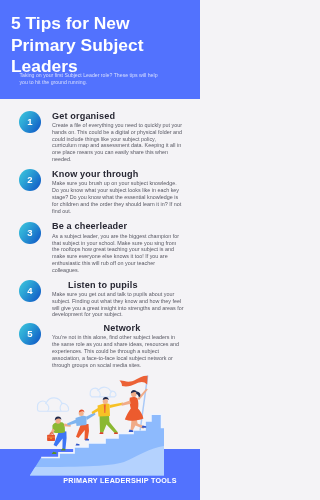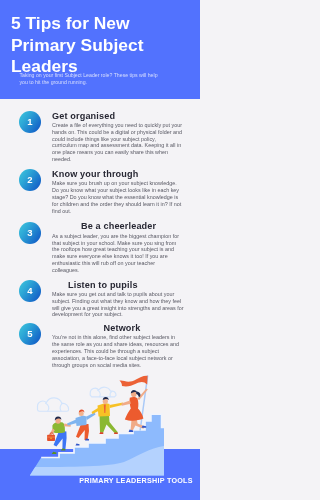--- a/index.html
+++ b/index.html
@@ -13,40 +13,40 @@
             line-height:7.2px;}
   .num{position:absolute;width:22px;height:22px;border-radius:50%;left:19px;
        background:linear-gradient(125deg,#3fc9dd 0%,#2ca5d6 35%,#1463c8 85%);
        color:#fff;font-size:9.5px;font-weight:700;line-height:22px;text-align:center;}
   .thead{position:absolute;left:52px;width:140px;font-size:9.1px;font-weight:700;
          color:#272733;letter-spacing:0.15px;line-height:9.5px;}
   .ttext{position:absolute;left:52px;width:140px;font-size:5.4px;line-height:6.9px;
          color:#5a5a65;}
   .illus{position:absolute;left:0;top:368px;z-index:2;}
   .footer{position:absolute;left:0;top:449px;width:200px;height:51px;background:#5272fe;z-index:1;}
-  .footer-text{position:absolute;z-index:3;left:16px;top:476px;width:240px;text-align:center;
+  .footer-text{position:absolute;z-index:3;left:0;top:476px;width:240px;text-align:center;
                color:#fff;font-size:7.2px;font-weight:700;letter-spacing:0.25px;}
 </style>
 </head>
 <body>
 
 <div class="page">
   <div class="header">
     <div class="title">5 Tips for New<br>Primary Subject<br>Leaders</div>
     <div class="subtitle">Taking on your first Subject Leader role? These tips will help<br>you to hit the ground running.</div>
   </div>
   <div class="tips">
       <div class="num" style="top: 110.7px;">1</div>
       <div class="thead" style="top: 111.5px;">Get organised</div>
       <div class="ttext" style="top: 121.7px;">Create a file of everything you need to quickly put your<br>hands on. This could be a digital or physical folder and<br>could include things like your subject policy,<br>curriculum map and assessment data. Keeping it all in<br>one place means you can easily share this when<br>needed.</div>
       <div class="num" style="top: 169.3px;">2</div>
       <div class="thead" style="top: 170.2px;">Know your through</div>
       <div class="ttext" style="top: 180.4px;">Make sure you brush up on your subject knowledge.<br>Do you know what your subject looks like in each key<br>stage? Do you know what the essential knowledge is<br>for children and the order they should learn it in? If not<br>find out.</div>
       <div class="num" style="top: 221.5px;">3</div>
-      <div class="thead" style="top: 222.4px; margin-left: 29px;">Be a cheerleader</div>
+      <div class="thead" style="top: 222.4px;">Be a cheerleader</div>
       <div class="ttext" style="top: 232.6px;">As a subject leader, you are the biggest champion for<br>that subject in your school. Make sure you sing from<br>the rooftops how great teaching your subject is and<br>make sure everyone else knows it too! If you are<br>enthusiastic this will rub off on your teacher<br>colleagues.</div>
       <div class="num" style="top: 279.6px;">4</div>
       <div class="thead" style="top: 280.5px; padding-left: 16px;">Listen to pupils</div>
       <div class="ttext" style="top: 290.7px;">Make sure you get out and talk to pupils about your<br>subject. Finding out what they know and how they feel<br>will give you a great insight into strengths and areas for<br>development for your subject.</div>
       <div class="num" style="top: 322.8px;">5</div>
       <div class="thead" style="top: 323.7px; text-align: center;">Network</div>
       <div class="ttext" style="top: 333.9px;">You're not in this alone, find other subject leaders in<br>the same role as you and share ideas, resources and<br>experiences. This could be through a subject<br>association, a face-to-face local subject network or<br>through groups on social media sites.</div>
     </div>
   <div class="footer"></div>
   <svg class="illus" width="200" height="132" viewBox="0 0 200 132" xmlns="http://www.w3.org/2000/svg">

